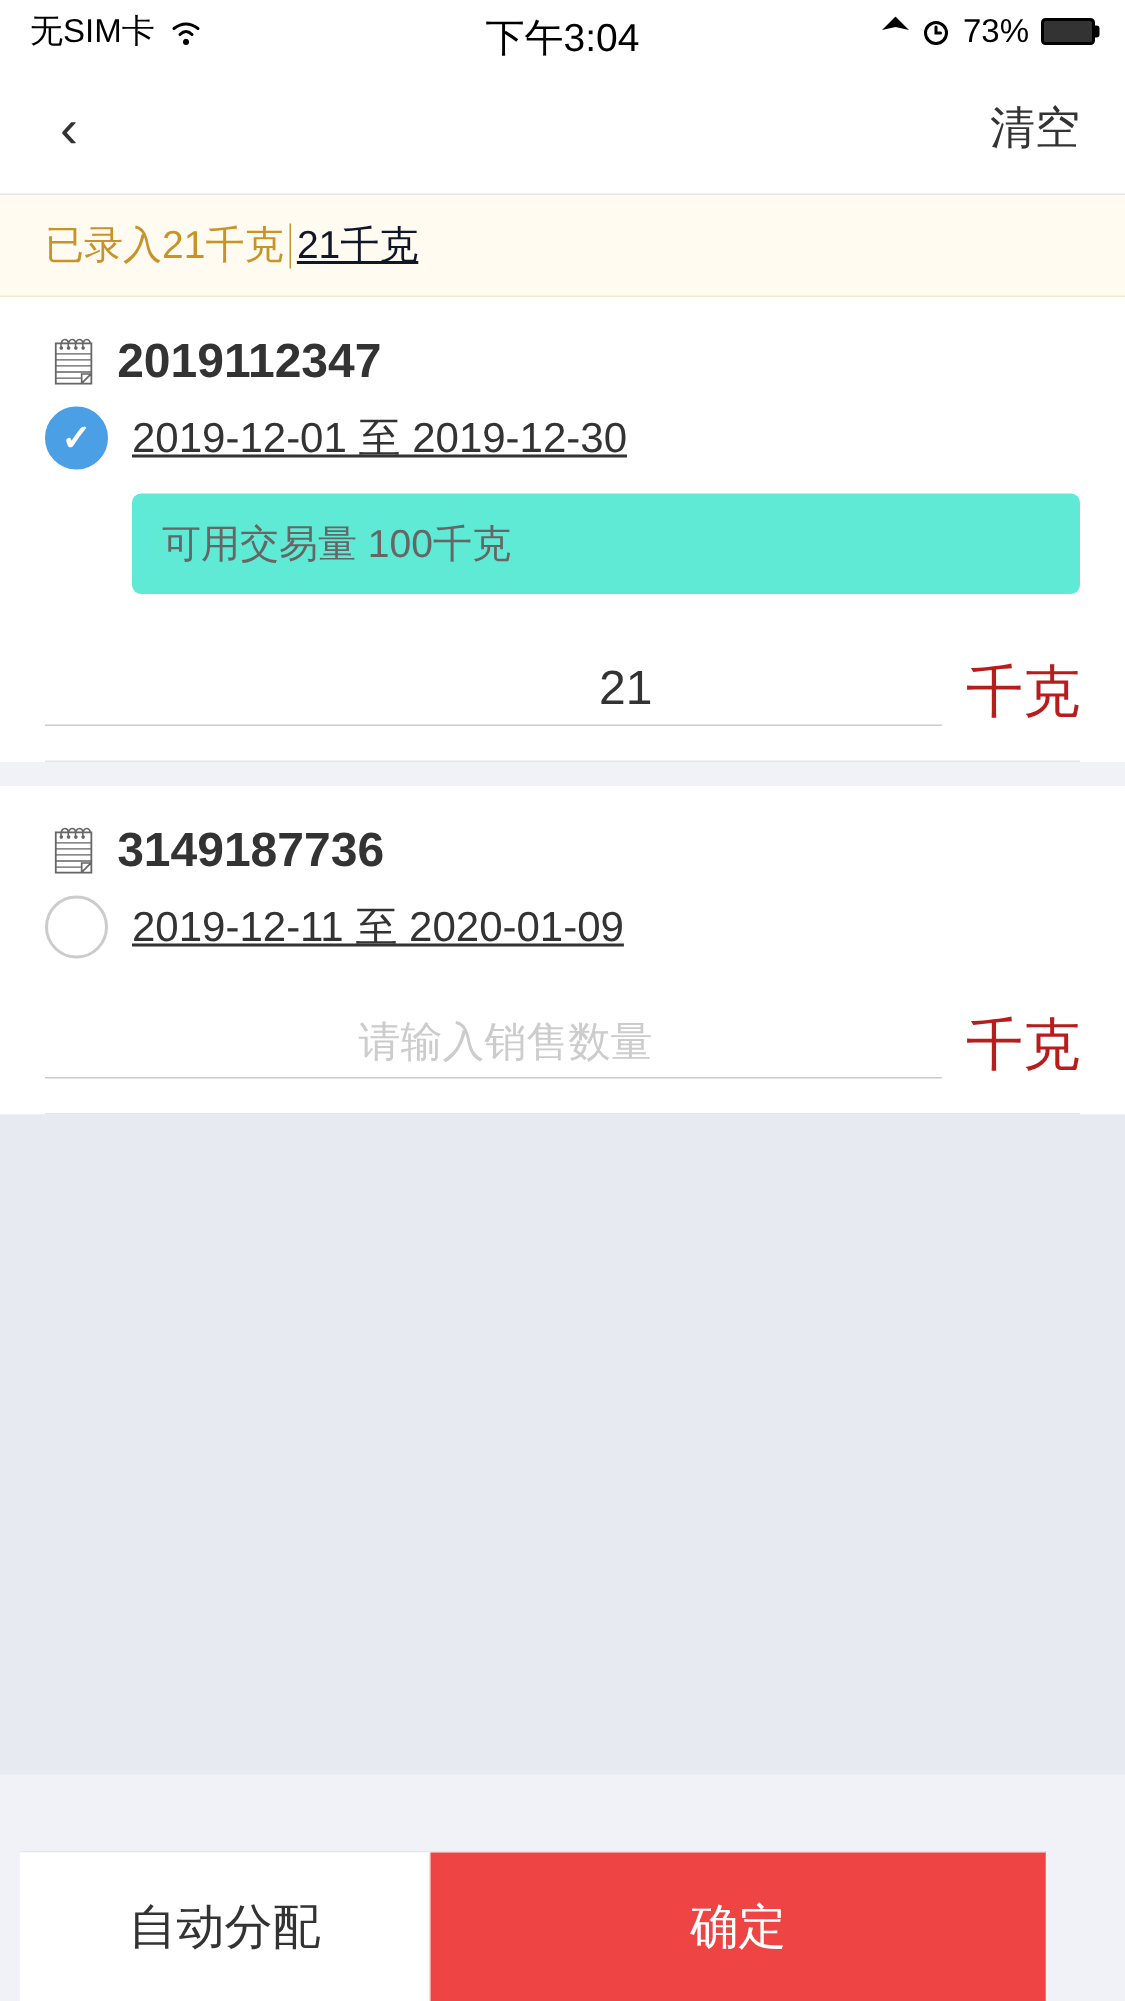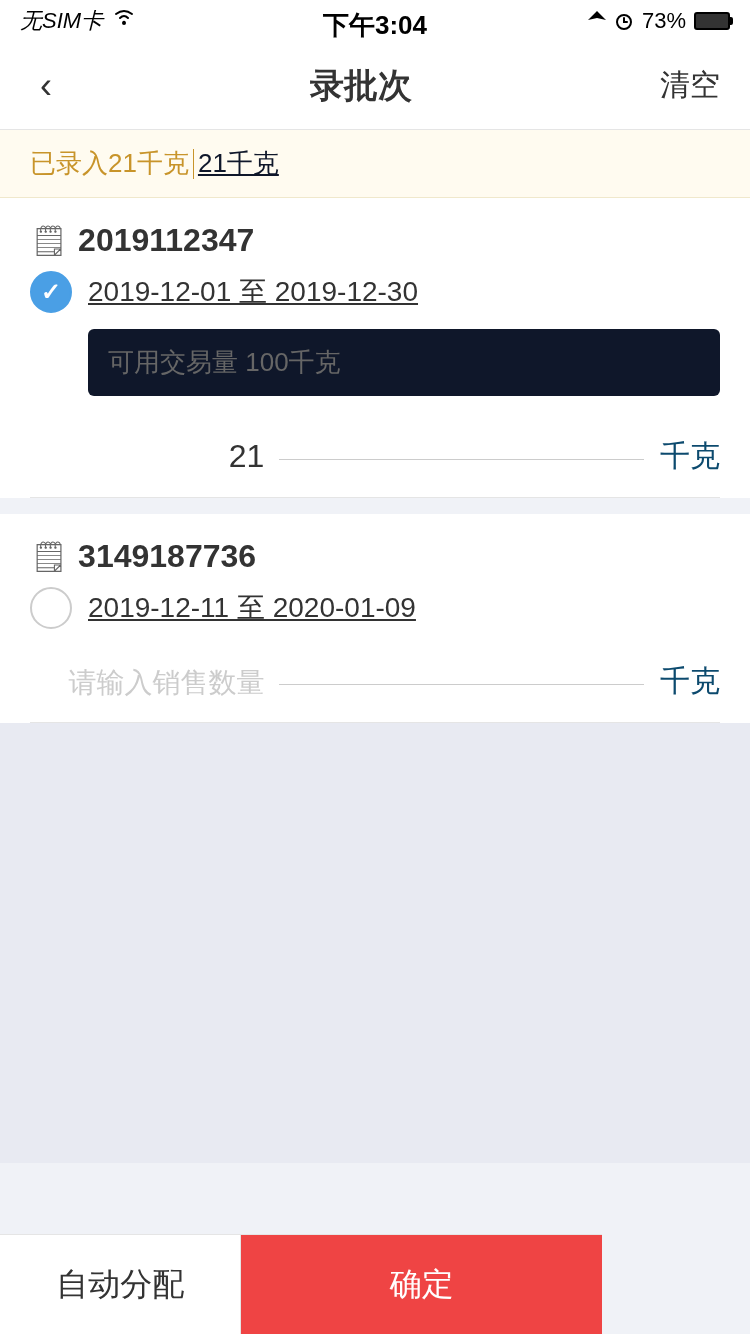--- a/index.html
+++ b/index.html
@@ -18,29 +18,28 @@
       height: 42px;
       background: #fff;
       display: flex;
       align-items: center;
       justify-content: space-between;
       padding: 0 20px;
       font-size: 24px;
     }
     .status-left {
       display: flex;
-      align-items: flex-start;
+      align-items: center;
       gap: 8px;
       font-size: 22px;
       color: #000;
-      font-style: italic;
     }
     .status-center {
       font-size: 26px;
-      font-weight: 700;
+      font-weight: 400;
       color: #000;
       position: absolute;
       left: 50%;
       transform: translateX(-50%);
       top: 8px;
     }
     .status-right {
       display: flex;
       align-items: center;
       gap: 8px;
@@ -177,21 +176,21 @@
       font-size: 24px;
       font-weight: bold;
     }
     .batch-date {
       font-size: 28px;
       color: #333;
       text-decoration: underline;
     }
 
     .batch-qty-box {
-      background: #0f172a;
+      background: #5eead4;
       border-radius: 6px;
       padding: 16px 20px;
       font-size: 26px;
       color: #666;
       margin-bottom: 24px;
       margin-left: 58px;
     }
 
     .batch-input-row {
       display: flex;
@@ -208,41 +207,41 @@
       border: none;
       outline: none;
       background: transparent;
       min-width: 120px;
     }
     .batch-input::placeholder {
       color: #ccc;
       font-size: 28px;
     }
     .batch-unit {
-      font-size: 30px;
-      color: #0c4a6e;
+      font-size: 38px;
+      color: #b91c1c;
     }
 
     .section-divider {
       height: 16px;
       background: #f0f2f7;
     }
 
     
     .empty-area {
       background: #e8eaf2;
       height: 440px;
     }
 
     
     .bottom-bar {
       position: fixed;
       bottom: 0;
-      left: 0;
-      width: 602px;
+      left: 13px;
+      width: 684px;
       height: 100px;
       display: flex;
       border-top: 1px solid #e5e5e5;
       background: #fff;
     }
     .btn-auto {
       flex: 1;
       background: #fff;
       border: none;
       font-size: 32px;
@@ -254,22 +253,22 @@
       flex: 1.5;
       background: #ef4444;
       border: none;
       font-size: 32px;
       color: #fff;
       cursor: pointer;
     }
     .input-wrapper {
       position: relative;
       display: flex;
-      flex-direction: row;
-      align-items: center;
+      flex-direction: column;
+      align-items: flex-start;
     }
     .input-wrapper .underline {
       width: 100%;
       height: 1px;
       background: #ccc;
       margin-top: 6px;
     }
 
     .batch-input-row .input-wrapper {
       flex: 1;
@@ -297,21 +296,20 @@
       <circle cx="10" cy="11" r="7" stroke="#000" stroke-width="2" fill="none"></circle>
       <path d="M10 7 L10 11 L13 11" stroke="#000" stroke-width="2" fill="none" stroke-linecap="round"></path>
     </svg>
     <span>73%</span>
     <div class="battery-icon"></div>
   </div>
 </div>
 
 <div class="nav-bar">
   <span class="nav-back">‹</span>
-  <span class="nav-title">录批次</span>
   <span class="nav-clear">清空</span>
 </div>
 
 <div class="info-banner">
   <span class="info-banner-text">已录入21千克</span>
   <div class="info-banner-divider"></div>
   <span class="info-banner-amount">21千克</span>
 </div>
 
 <div class="card-section">

